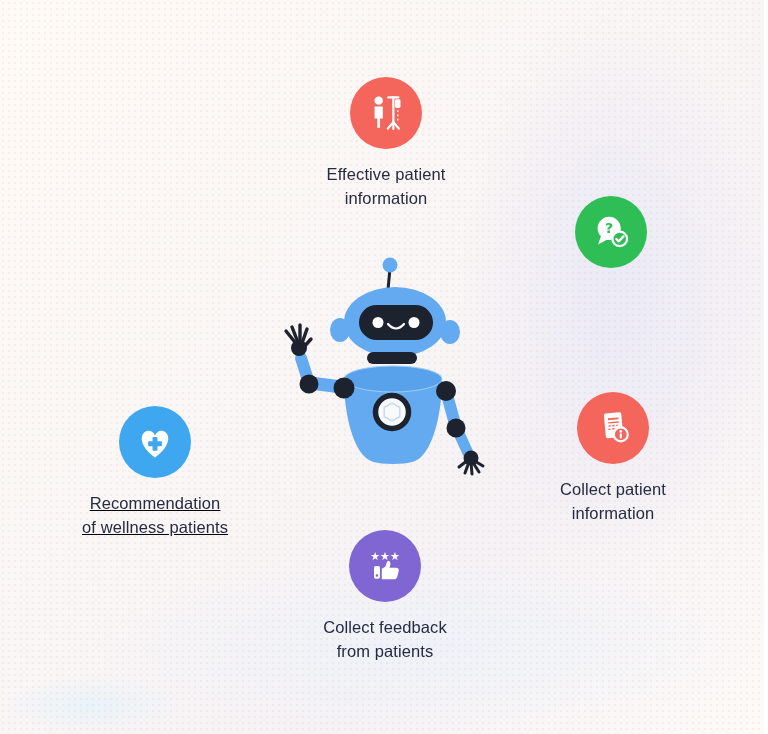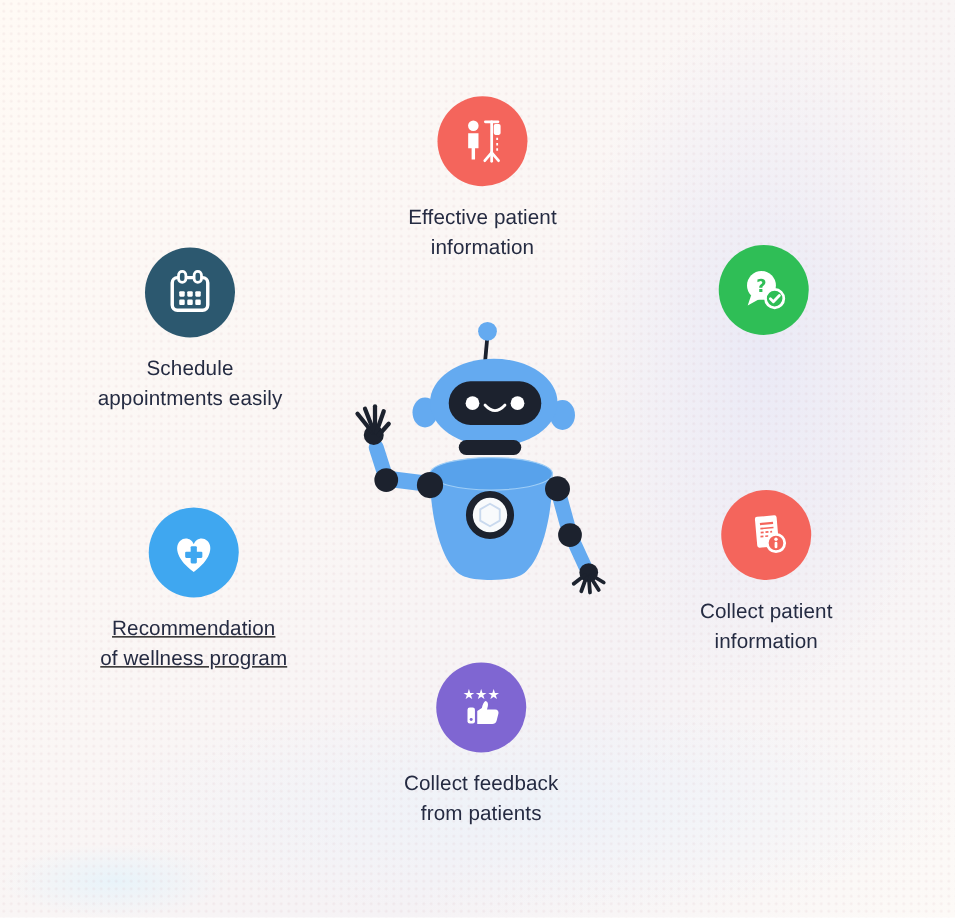--- a/index.html
+++ b/index.html
@@ -66,39 +66,20 @@
         <line x1="32" y1="34" x2="32" y2="41.5" stroke="#fff" stroke-width="2.4" stroke-linecap="round"></line>
         <line x1="32" y1="34" x2="38" y2="41" stroke="#fff" stroke-width="2.4" stroke-linecap="round"></line>
       </svg>
     </div>
     <div class="label">
       <span>Effective patient</span>
       <span>information</span>
     </div>
   </div>
 
-  <div class="feature pos-left-upper">
-    <div class="badge c-teal">
-      <svg width="44" height="44" viewBox="0 0 48 48">
-        <rect x="8.5" y="11" width="31" height="28.5" rx="4.5" fill="none" stroke="#fff" stroke-width="3"></rect>
-        <rect x="14" y="5.5" width="6.4" height="9.6" rx="3.2" fill="#2C586F" stroke="#fff" stroke-width="2.4"></rect>
-        <rect x="27.6" y="5.5" width="6.4" height="9.6" rx="3.2" fill="#2C586F" stroke="#fff" stroke-width="2.4"></rect>
-        <rect x="14.6" y="22.8" width="4.8" height="4.8" rx="1" fill="#fff"></rect>
-        <rect x="21.6" y="22.8" width="4.8" height="4.8" rx="1" fill="#fff"></rect>
-        <rect x="28.6" y="22.8" width="4.8" height="4.8" rx="1" fill="#fff"></rect>
-        <rect x="14.6" y="30.2" width="4.8" height="4.8" rx="1" fill="#fff"></rect>
-        <rect x="21.6" y="30.2" width="4.8" height="4.8" rx="1" fill="#fff"></rect>
-        <rect x="28.6" y="30.2" width="4.8" height="4.8" rx="1" fill="#fff"></rect>
-      </svg>
-    </div>
-    <div class="label">
-      <span>Schedule</span>
-      <span>appointments easily</span>
-    </div>
-  </div>
 
   <div class="feature pos-right-upper">
     <div class="badge c-green">
       <svg width="44" height="44" viewBox="0 0 48 48">
         <circle cx="22" cy="20" r="12.6" fill="#fff"></circle>
         <path d="M13,28.5 L10,37.5 L21,31.5 Z" fill="#fff"></path>
         <text x="22" y="25.6" text-anchor="middle" font-family="DejaVu Sans, sans-serif" font-size="15.5" font-weight="bold" fill="#2FBE56">?</text>
         <circle cx="33.5" cy="31.5" r="8" fill="#2FBE56" stroke="#fff" stroke-width="2.4"></circle>
         <path d="M29.8,31.6 l2.6,2.6 l5.2,-5.4" fill="none" stroke="#fff" stroke-width="2.5" stroke-linecap="round" stroke-linejoin="round"></path>
       </svg>
@@ -108,21 +89,21 @@
   <div class="feature pos-left-lower">
     <div class="badge c-blue">
       <svg width="44" height="44" viewBox="0 0 48 48">
         <path d="M24,41 C10,31 6.5,19.5 12,14 C16.2,10 22,11.8 24,16.8 C26,11.8 31.8,10 36,14 C41.5,19.5 38,31 24,41 Z" fill="#fff"></path>
         <rect x="21.3" y="18.5" width="5.4" height="15" rx="1" fill="#3FA7F0"></rect>
         <rect x="16.5" y="23.3" width="15" height="5.4" rx="1" fill="#3FA7F0"></rect>
       </svg>
     </div>
     <div class="label">
       <span>Recommendation</span>
-      <span>of wellness program</span>
+      <span>of wellness patients</span>
     </div>
   </div>
 
   <div class="feature pos-right-lower">
     <div class="badge c-coral">
       <svg width="44" height="44" viewBox="0 0 48 48">
         <g transform="rotate(-5 24 20)">
           <rect x="15" y="7.5" width="19" height="27" rx="2" fill="#fff"></rect>
           <line x1="19" y1="14" x2="30.5" y2="14" stroke="#F4655C" stroke-width="2"></line>
           <line x1="19" y1="18" x2="30.5" y2="18" stroke="#F4655C" stroke-width="1.5"></line>

